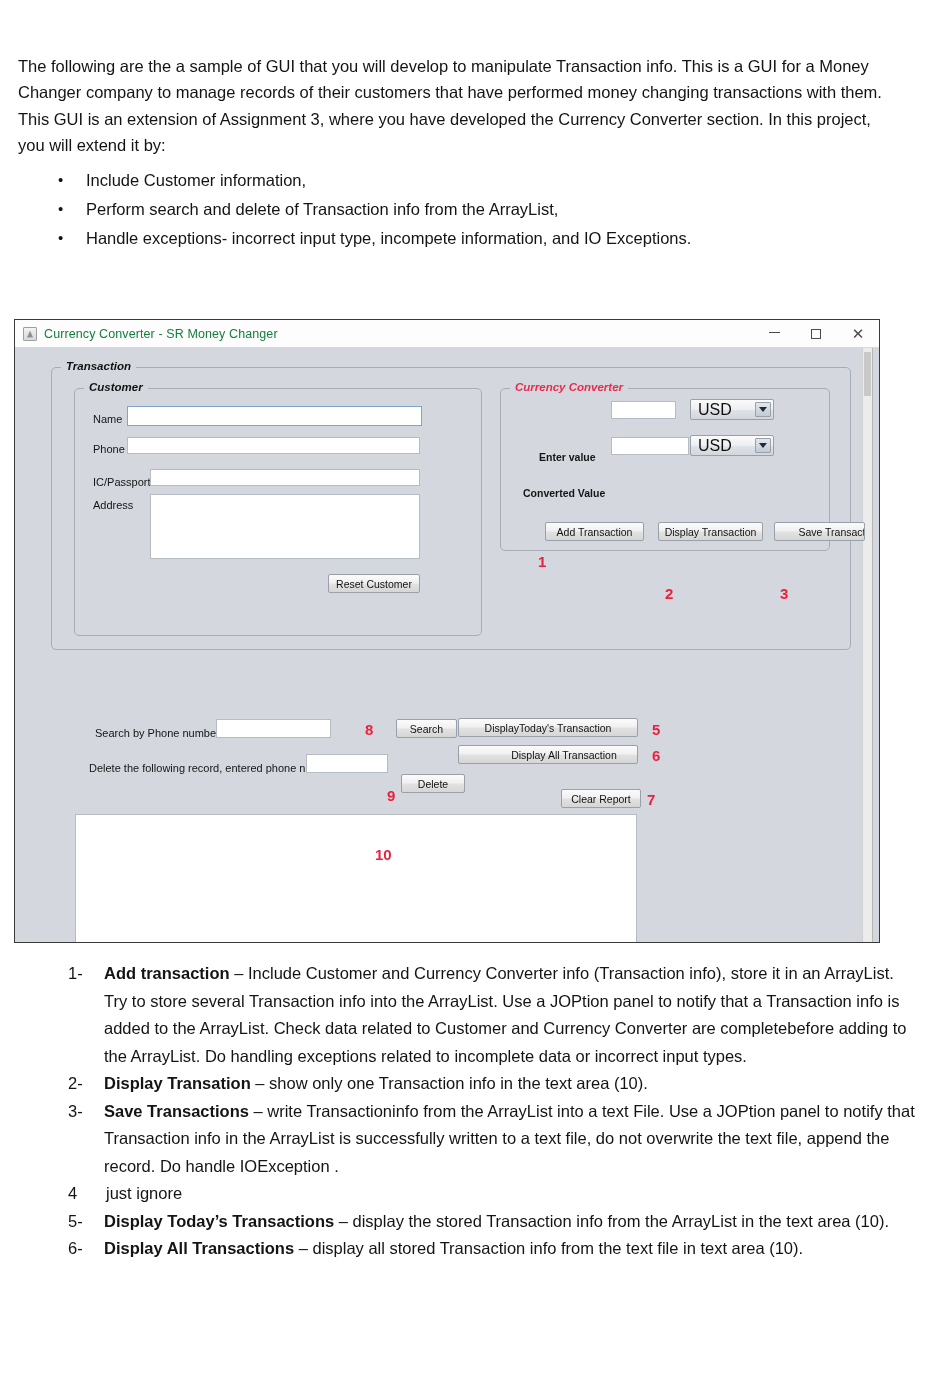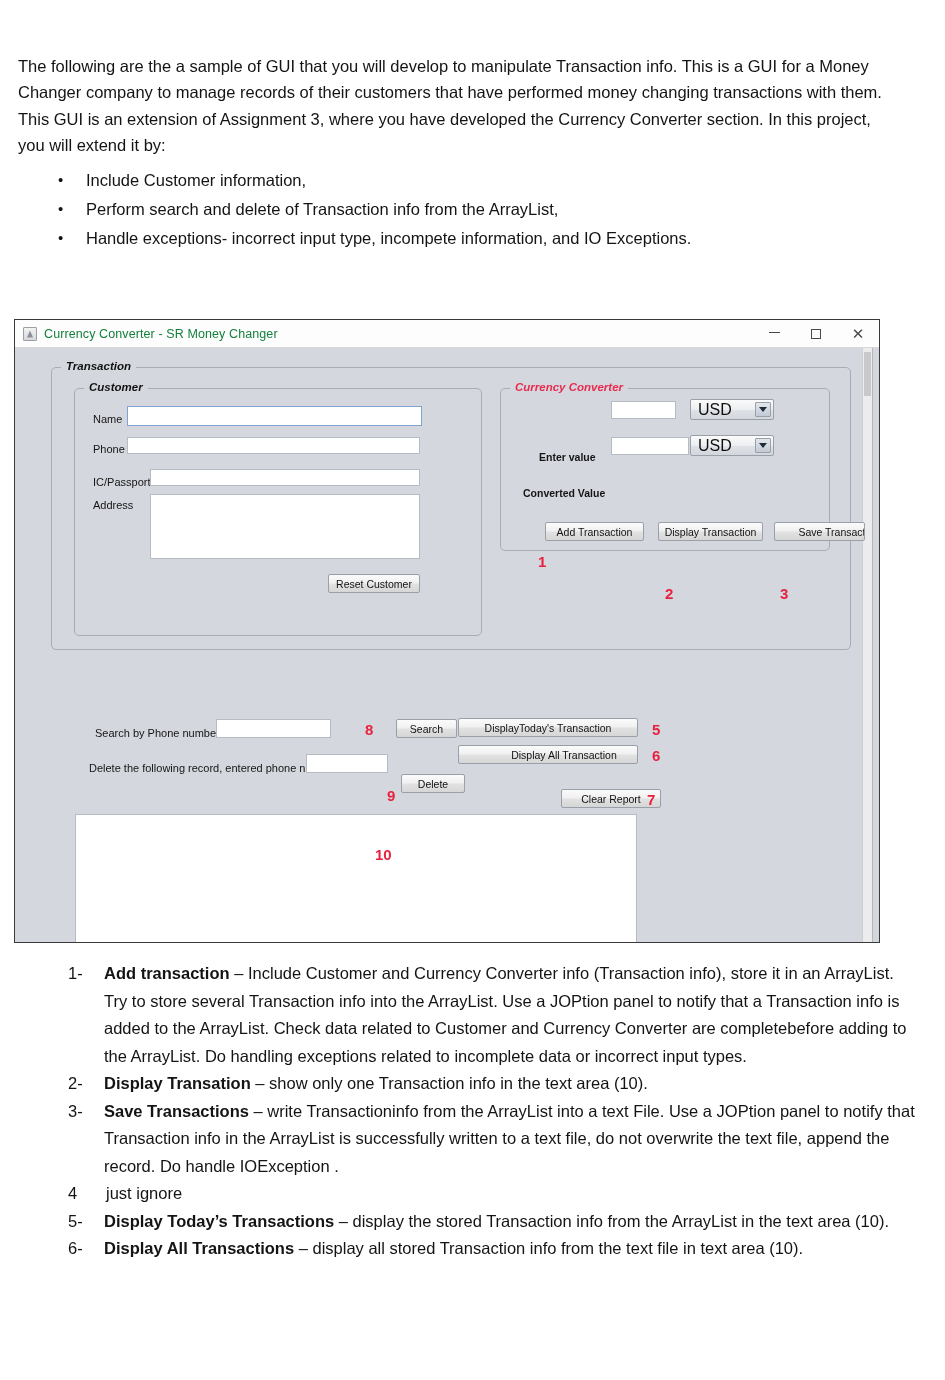--- a/index.html
+++ b/index.html
@@ -304,21 +304,21 @@
     <div class="btn" style="left:443px; top:370px; width:180px; height:19px;">DisplayToday's Transaction</div>
     <span class="anno" style="left:637px; top:374px;">5</span>
 
     <span class="lbl" style="left:74px; top:414px;">Delete the following record, entered phone number</span>
     <input class="tfield" style="left: 291px; top: 406px; width: 82px; height: 19px;" value="">
     <div class="btn" style="left:386px; top:406px; width:64px; height:19px;margin-top:20px;">Delete</div>
     <div class="btn" style="left:443px; top:397px; width:180px; height:19px;padding-left:34px;">Display All Transaction</div>
     <span class="anno" style="left:637px; top:400px;">6</span>
     <span class="anno" style="left:372px; top:440px;">9</span>
 
-    <div class="btn" style="left:546px; top:441px; width:100px; height:19px;">Clear Report</div>
+    <div class="btn" style="left:546px; top:441px; width:80px; height:19px;">Clear Report</div>
     <span class="anno" style="left:632px; top:444px;">7</span>
 
     <textarea class="tarea" style="left: 60px; top: 466px; width: 562px; height: 131px; resize: none;"></textarea>
     <span class="anno" style="left:360px; top:499px;">10</span>
 
   </div>
 </div>
 
 <div class="steps">
   <div class="step">

